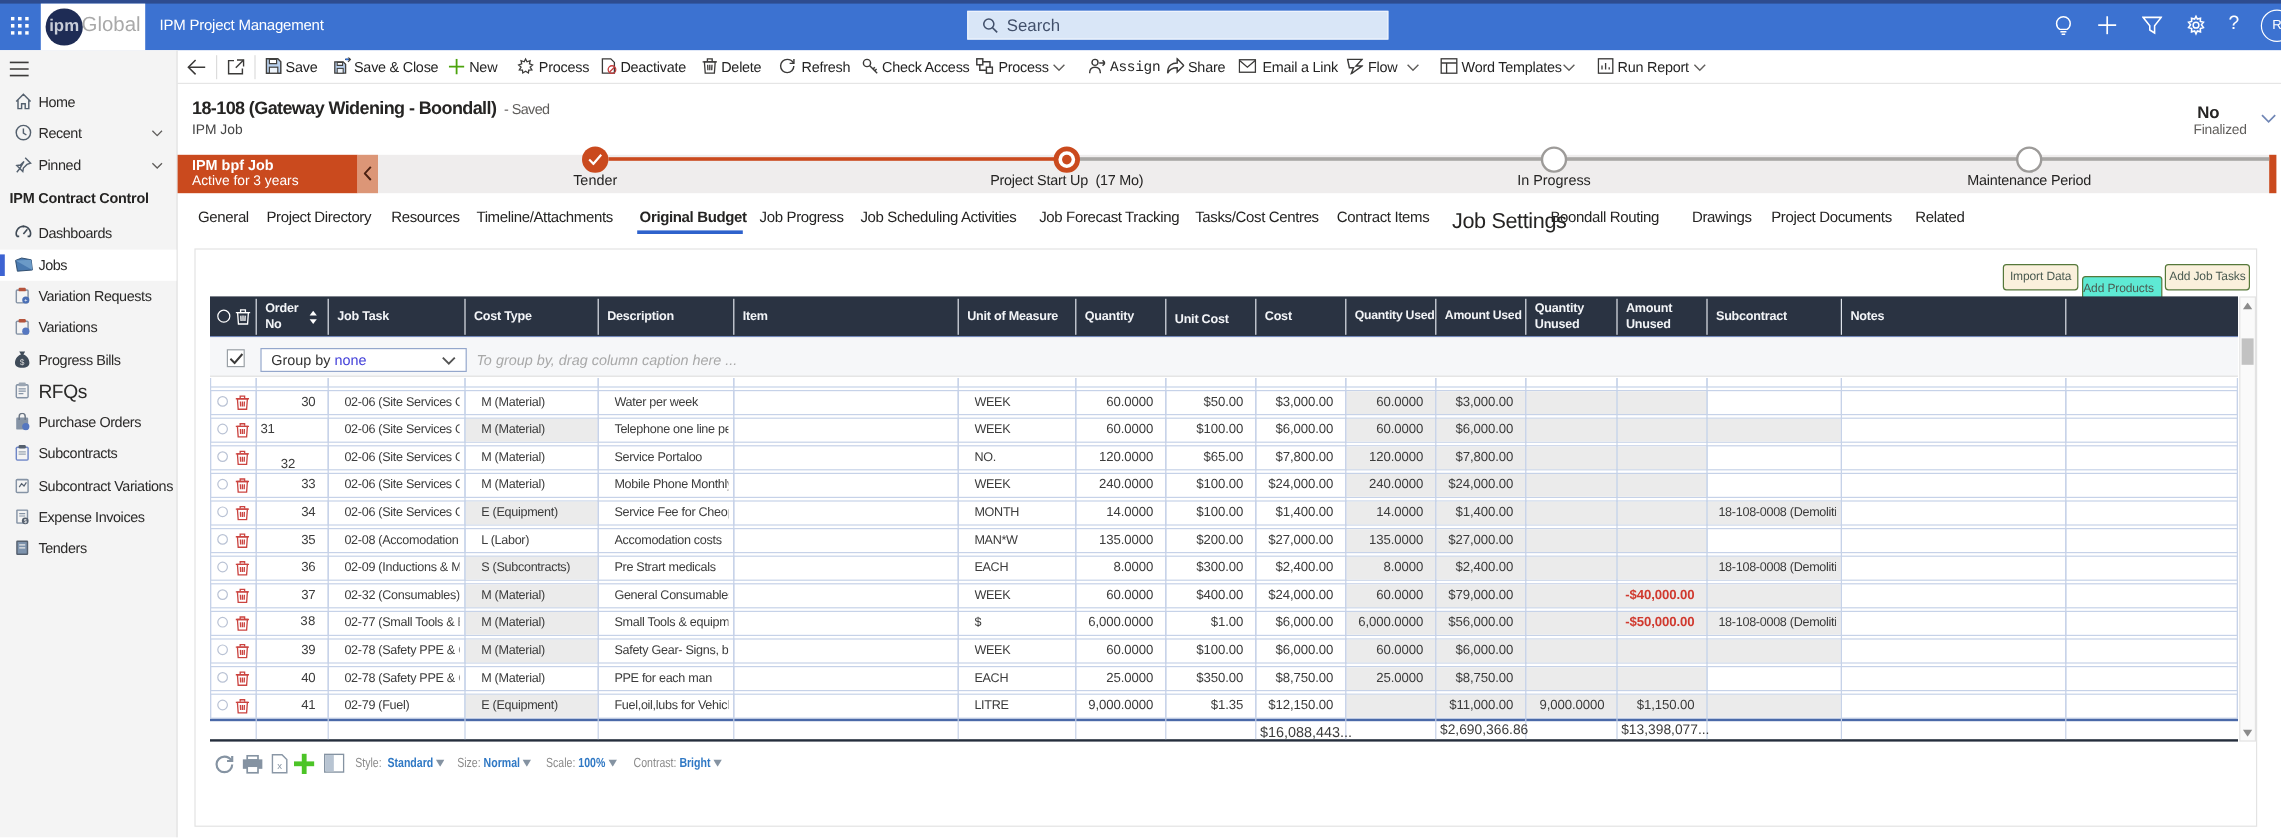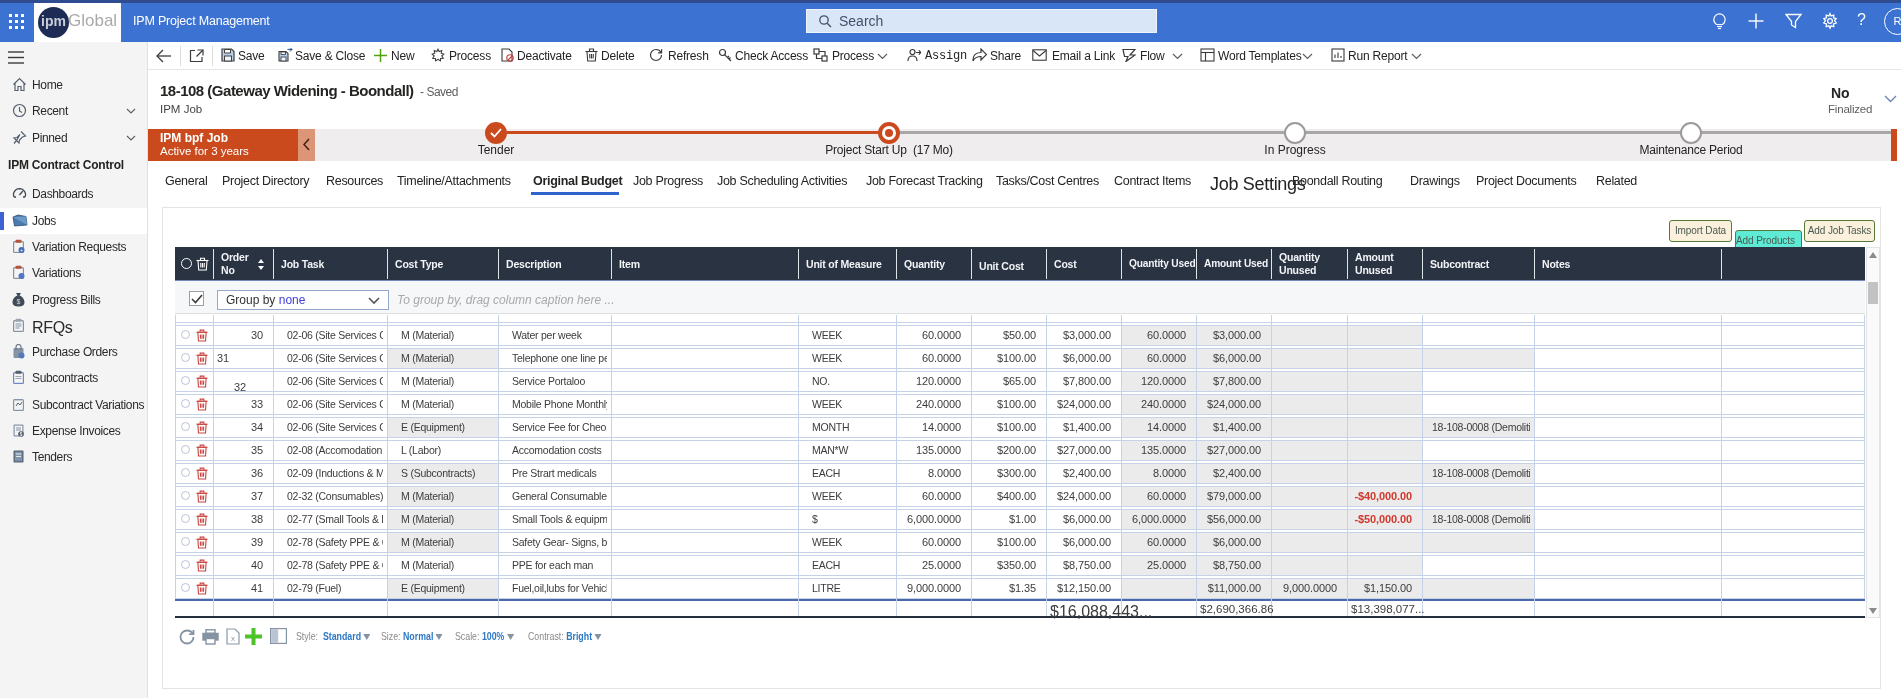--- a/index.html
+++ b/index.html
@@ -792,21 +792,21 @@
 <div class="abs" style="left:1423px;top:510px;width:111px;height:19px;background:#ebebeb;"></div>
 <div class="abs" style="left:181px;top:514px;width:9px;height:9px;border-radius:50%;border:1.2px solid #b9c2d4;"></div>
 <svg class="abs" style="left:196px;top:513px;" width="12" height="13" viewBox="0 0 13 14" fill="none" stroke="#cb4440" stroke-width="1.2">
     <path d="M2 3.5 H11 L10.3 13 H2.7 Z"></path>
     <line x1="0.5" y1="3.5" x2="12.5" y2="3.5"></line>
     <path d="M4.5 3 V1.2 H8.5 V3"></path>
     <line x1="4.7" y1="6" x2="4.9" y2="10.5"></line>
     <line x1="6.5" y1="6" x2="6.5" y2="10.5"></line>
     <line x1="8.3" y1="6" x2="8.1" y2="10.5"></line>
   </svg>
-<div class="abs" style="left:217px;top:513px;width:46px;font-size:11px;letter-spacing:-0.1px;color:#3c3c3c;text-align:right;white-space:nowrap;">38</div>
+<div class="abs" style="left:217px;top:513px;width:46px;font-size:11px;letter-spacing:-0.1px;color:#3c3c3c;text-align:right;white-space:nowrap;font-family:Liberation Mono, monospace;">38</div>
 <div class="abs" style="left:287px;top:513px;width:96px;font-size:10.5px;letter-spacing:-0.25px;color:#3c3c3c;white-space:nowrap;overflow:hidden;">02-77 (Small Tools &amp; E...</div>
 <div class="abs" style="left:401px;top:513px;width:93px;font-size:10.5px;letter-spacing:-0.25px;color:#3c3c3c;white-space:nowrap;overflow:hidden;">M (Material)</div>
 <div class="abs" style="left:512px;top:513px;width:95px;font-size:10.5px;letter-spacing:-0.25px;color:#3c3c3c;white-space:nowrap;overflow:hidden;">Small Tools &amp; equipme...</div>
 <div class="abs" style="left:812px;top:513px;width:80px;font-size:10.5px;letter-spacing:-0.25px;color:#3c3c3c;white-space:nowrap;overflow:hidden;">$</div>
 <div class="abs" style="left:900px;top:513px;width:61px;font-size:11px;letter-spacing:-0.1px;color:#3c3c3c;text-align:right;white-space:nowrap;">6,000.0000</div>
 <div class="abs" style="left:975px;top:513px;width:61px;font-size:11px;letter-spacing:-0.1px;color:#3c3c3c;text-align:right;white-space:nowrap;">$1.00</div>
 <div class="abs" style="left:1050px;top:513px;width:61px;font-size:11px;letter-spacing:-0.1px;color:#3c3c3c;text-align:right;white-space:nowrap;">$6,000.00</div>
 <div class="abs" style="left:1125px;top:513px;width:61px;font-size:11px;letter-spacing:-0.1px;color:#3c3c3c;text-align:right;white-space:nowrap;">6,000.0000</div>
 <div class="abs" style="left:1200px;top:513px;width:61px;font-size:11px;letter-spacing:-0.1px;color:#3c3c3c;text-align:right;white-space:nowrap;">$56,000.00</div>
 <div class="abs" style="left:1275px;top:513px;width:62px;font-size:11px;letter-spacing:-0.1px;color:#3c3c3c;text-align:right;white-space:nowrap;"></div>
@@ -968,21 +968,21 @@
 <div class="abs" style="left:896px;top:599px;width:1px;height:17px;background:#c6d2e8;"></div>
 <div class="abs" style="left:971px;top:599px;width:1px;height:17px;background:#c6d2e8;"></div>
 <div class="abs" style="left:1046px;top:599px;width:1px;height:17px;background:#c6d2e8;"></div>
 <div class="abs" style="left:1121px;top:599px;width:1px;height:17px;background:#c6d2e8;"></div>
 <div class="abs" style="left:1196px;top:599px;width:1px;height:17px;background:#c6d2e8;"></div>
 <div class="abs" style="left:1271px;top:599px;width:1px;height:17px;background:#c6d2e8;"></div>
 <div class="abs" style="left:1347px;top:599px;width:1px;height:17px;background:#c6d2e8;"></div>
 <div class="abs" style="left:1422px;top:599px;width:1px;height:17px;background:#c6d2e8;"></div>
 <div class="abs" style="left:1534px;top:599px;width:1px;height:17px;background:#c6d2e8;"></div>
 <div class="abs" style="left:1721px;top:599px;width:1px;height:17px;background:#c6d2e8;"></div>
-<div class="abs" style="left:1050px;top:603px;width:61px;font-size:16px;color:#3c3c3c;">$16,088,443...</div>
+<div class="abs" style="left:1050px;top:603px;width:61px;font-size:12px;color:#3c3c3c;">$16,088,443...</div>
 <div class="abs" style="left:1200px;top:603px;width:61px;font-size:11.5px;color:#3c3c3c;text-align:right;">$2,690,366.86</div>
 <div class="abs" style="left:1351px;top:603px;width:61px;font-size:11.5px;color:#3c3c3c;text-align:right;">$13,398,077...</div>
 <div class="abs" style="left:1866px;top:247px;width:14px;height:371px;background:#fafafa;border:1px solid #e3e3e3;"></div>
 <svg class="abs" style="left:1869px;top:252px;" width="8" height="6" viewBox="0 0 8 6">
     <path d="M4 0 L8 6 H0 Z" fill="#8b8b8b"></path>
   </svg>
 <div class="abs" style="left:1868px;top:282px;width:10px;height:22px;background:#c2c2c2;"></div>
 <svg class="abs" style="left:1869px;top:608px;" width="8" height="6" viewBox="0 0 8 6">
     <path d="M4 6 L8 0 H0 Z" fill="#8b8b8b"></path>
   </svg>

